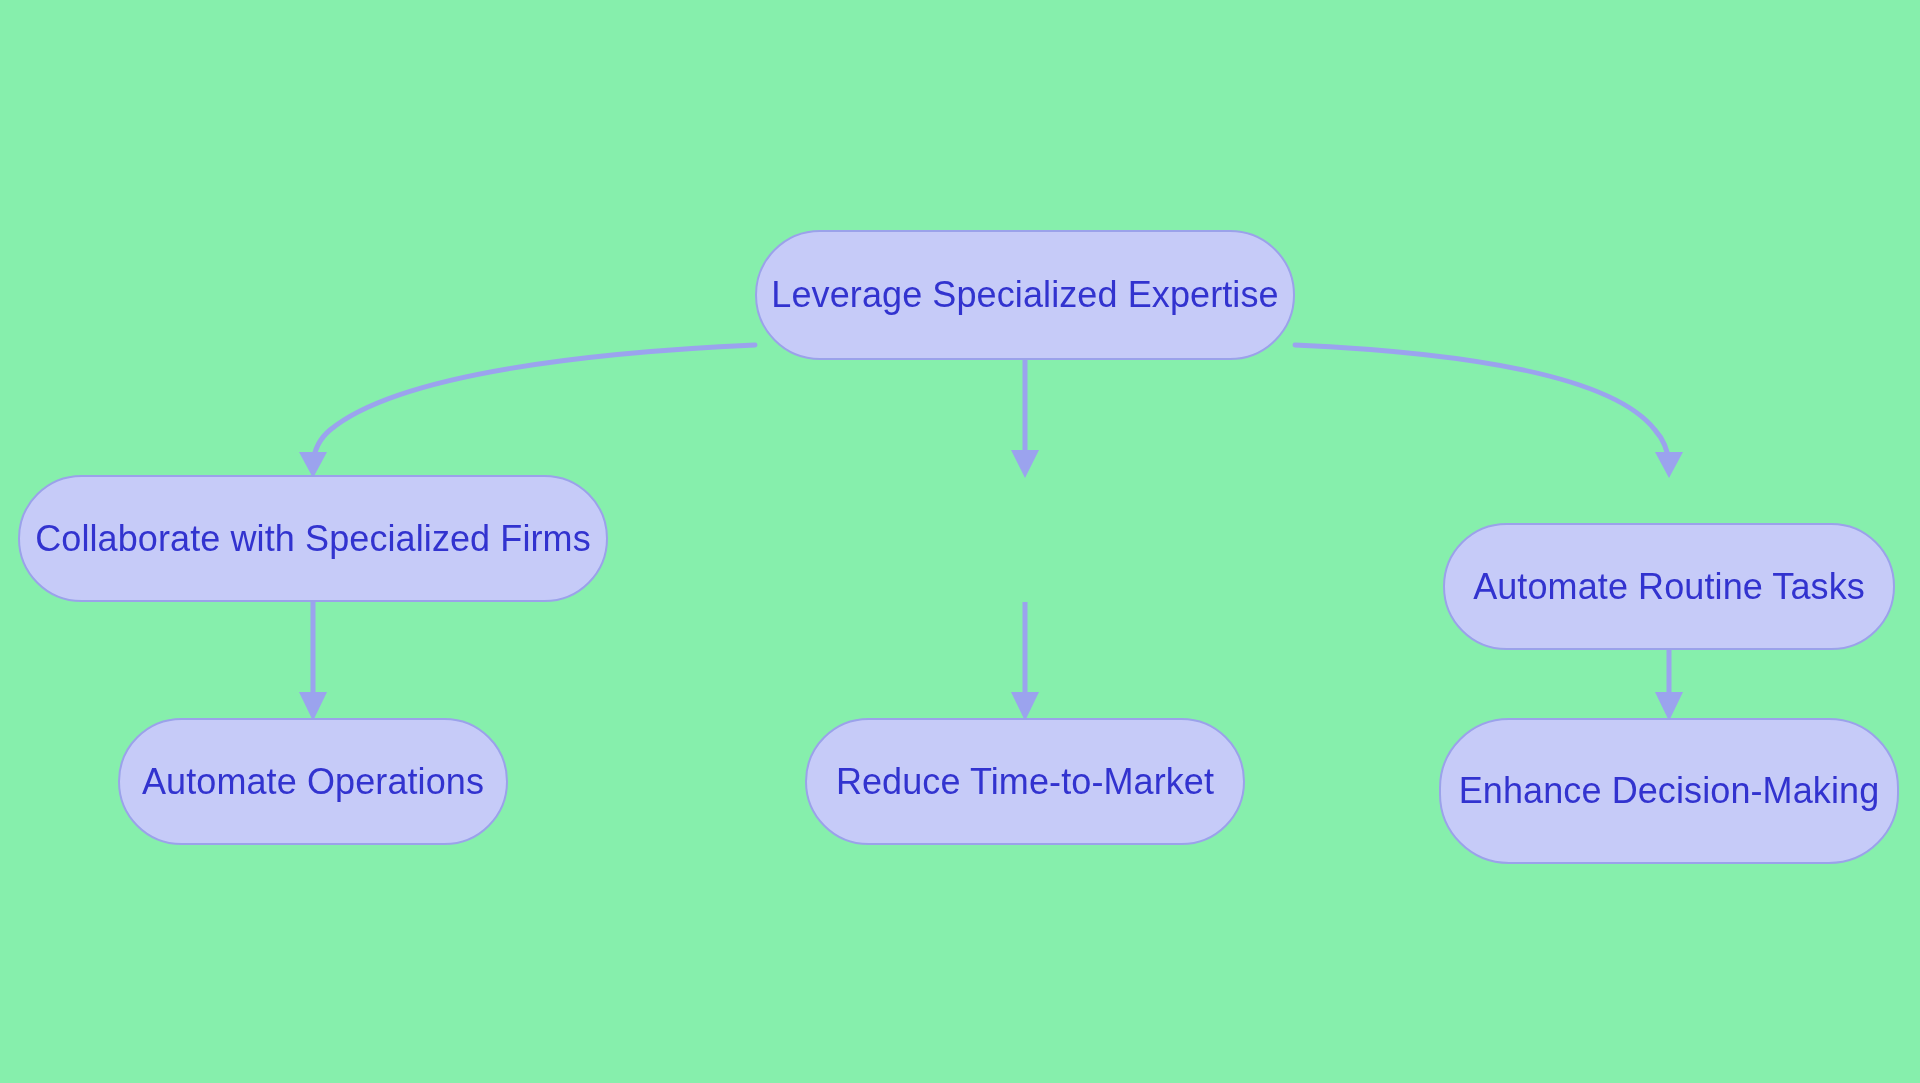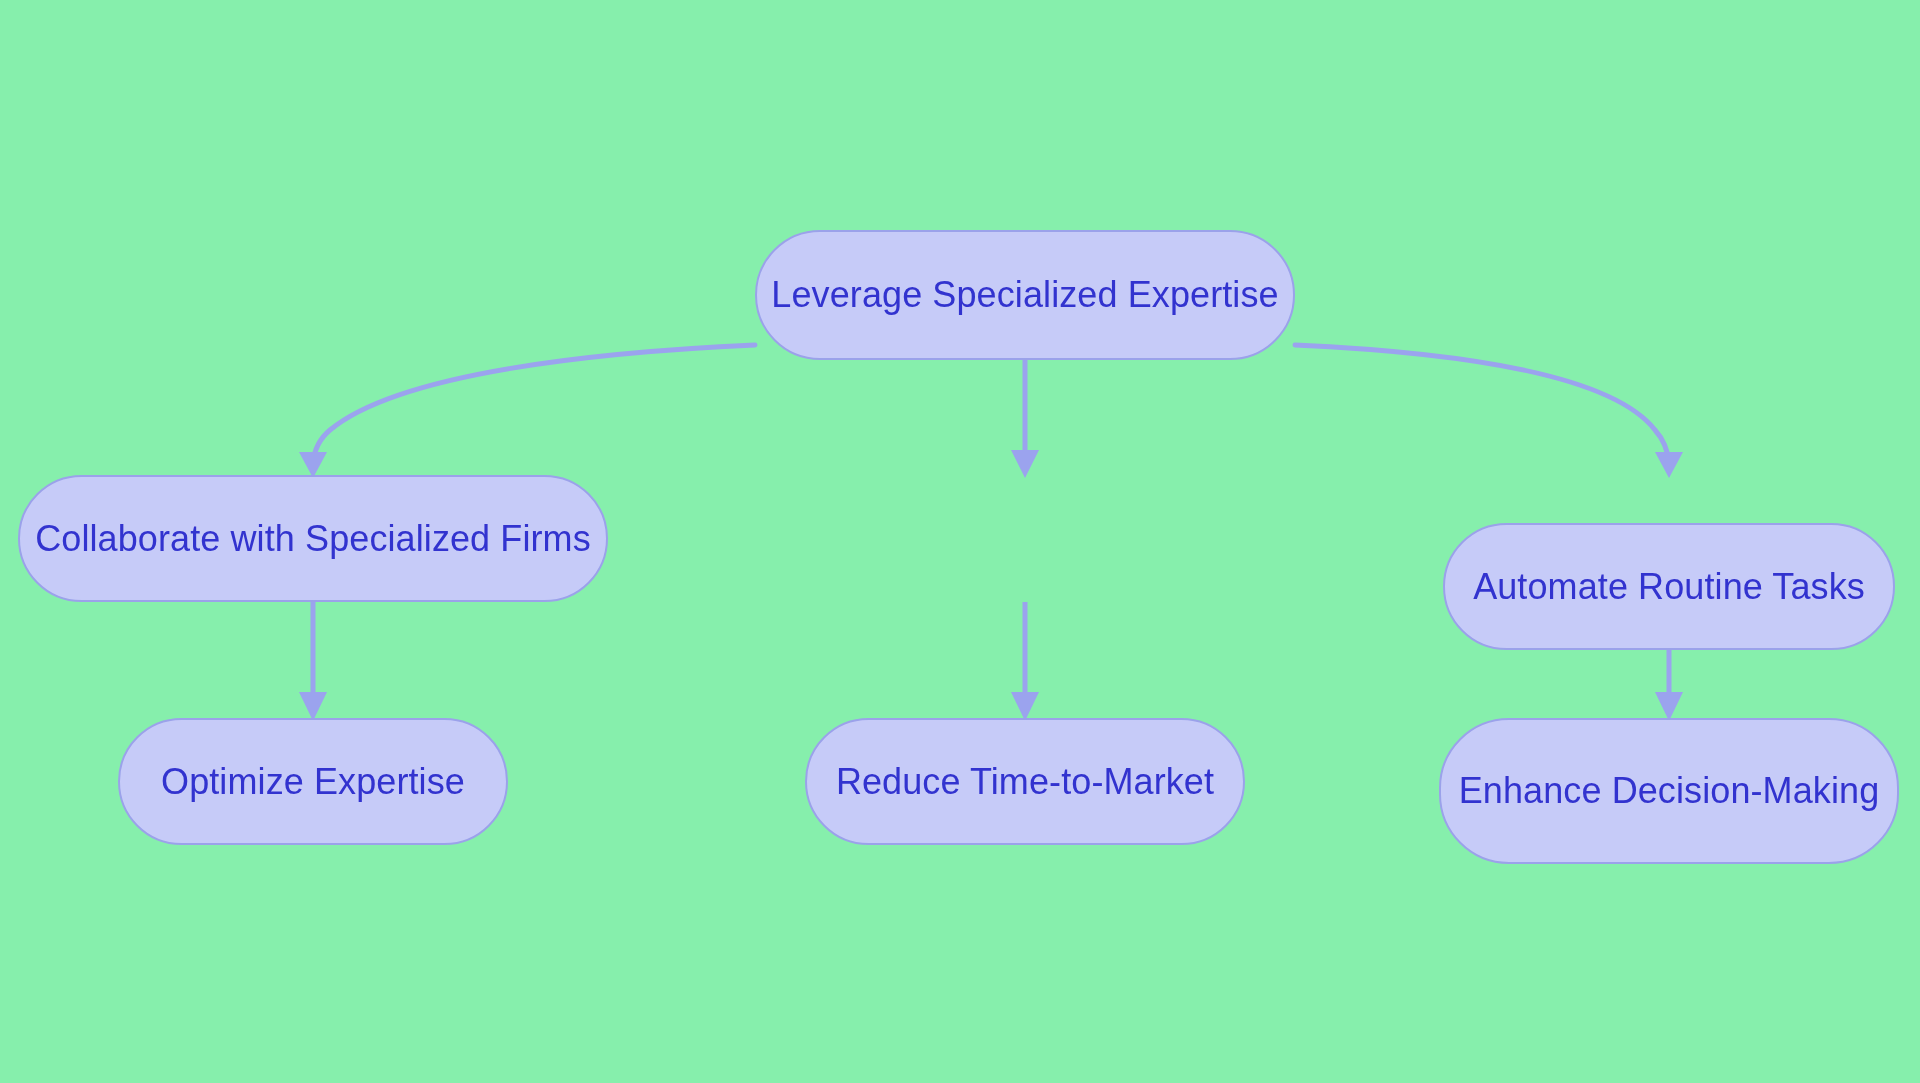--- a/index.html
+++ b/index.html
@@ -92,21 +92,21 @@
   <div class="node" id="node-collaborate" style="left: 18px; top: 475px; width: 590px; height: 127px; background: rgb(198, 203, 248); border-color: rgb(155, 162, 234);">
     <span class="node-label" style="color: rgb(50, 51, 207);">Collaborate with Specialized Firms</span>
   </div>
 
 
   <div class="node" id="node-automate" style="left: 1443px; top: 475px; width: 452px; height: 127px; background: rgb(198, 203, 248); border-color: rgb(155, 162, 234); margin-top: 48px;">
     <span class="node-label" style="color: rgb(50, 51, 207);">Automate Routine Tasks</span>
   </div>
 
   <div class="node" id="node-optimize" style="left: 118px; top: 718px; width: 390px; height: 127px; background: rgb(198, 203, 248); border-color: rgb(155, 162, 234);">
-    <span class="node-label" style="color: rgb(50, 51, 207);">Optimize Expertise</span>
+    <span class="node-label" style="color: rgb(50, 51, 207);">Automate Operations</span>
   </div>
 
   <div class="node" id="node-time-to-market" style="left: 805px; top: 718px; width: 440px; height: 127px; background: rgb(198, 203, 248); border-color: rgb(155, 162, 234);">
     <span class="node-label" style="color: rgb(50, 51, 207); text-align: right;">Reduce Time-to-Market</span>
   </div>
 
   <div class="node" id="node-decision-making" style="left: 1439px; top: 718px; width: 460px; height: 146px; background: rgb(198, 203, 248); border-color: rgb(155, 162, 234);">
     <span class="node-label" style="color: rgb(50, 51, 207);">Enhance Decision-Making</span>
   </div>
 

